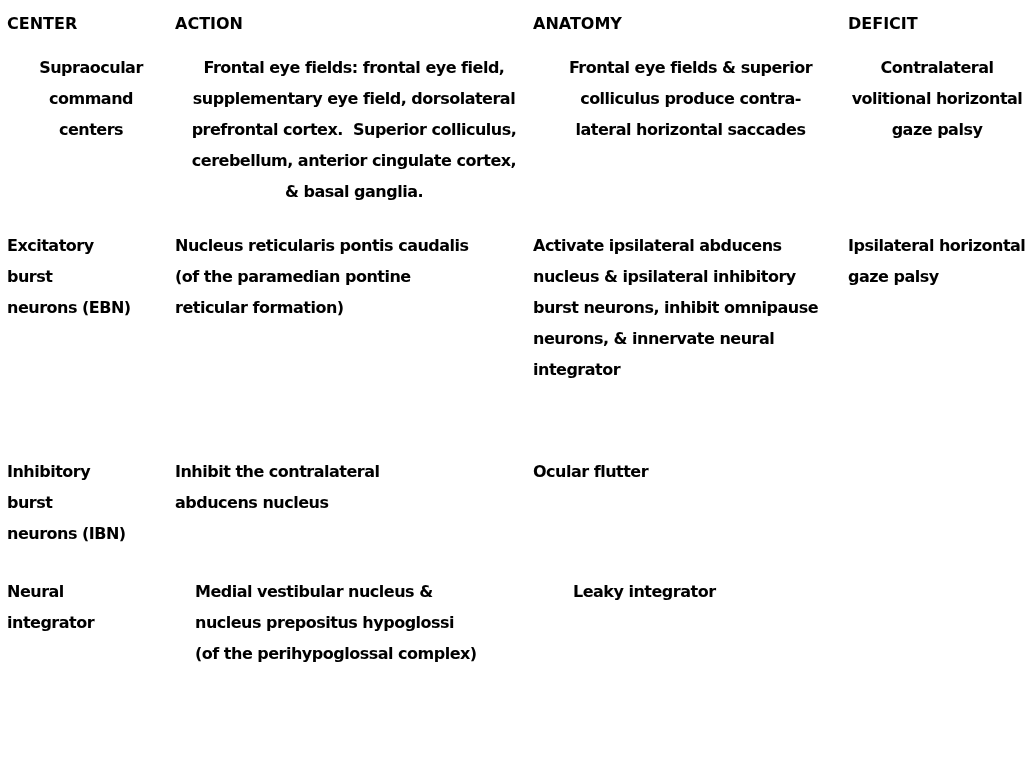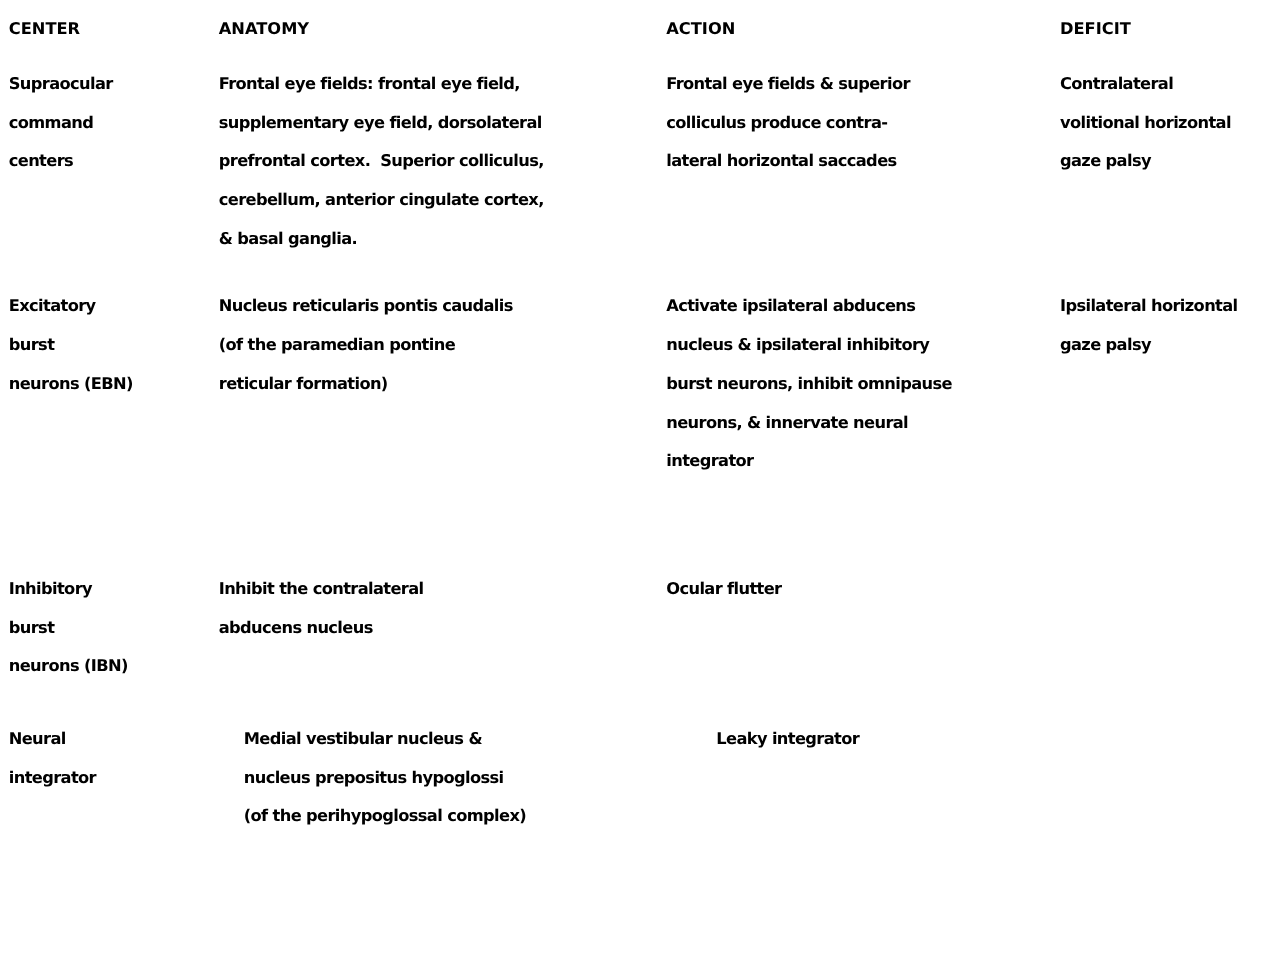--- a/index.html
+++ b/index.html
@@ -17,44 +17,44 @@
     padding: 8px 0 0 7px;
     font-family: "DejaVu Sans", sans-serif;
     font-weight: 700;
     color: #000000;
   }
   .t-row {
     display: grid;
     grid-template-columns: 168px 358px 315px 178px;
   }
   .t-row.header { min-height: 44px; }
-  .t-row.r0 { min-height: 178px; }
+  .t-row.r0 { min-height: 178px; text-align: center; }
   .t-row.r1 { min-height: 178px; }
   .t-row.r2 { min-height: 120px; margin-top: 48px; }
   .t-row.r3 { min-height: 118px; gap: 20px; }
   .cell, .hcell {
-    font-size: 13px;
+    font-size: 16px;
     line-height: 31px;
     letter-spacing: -0.5px;
     white-space: pre;
     overflow: visible;
   }
   .hcell {
     letter-spacing: 0px;
   }
 </style>
 </head>
 <body>
 
 <div class="page">
 
   <div class="t-row header">
     <div class="hcell">CENTER</div>
+    <div class="hcell">ACTION</div>
     <div class="hcell">ANATOMY</div>
-    <div class="hcell">ACTION</div>
     <div class="hcell">DEFICIT</div>
   </div>
 
   <div class="t-row r0">
     <div class="cell">Supraocular
 command
 centers</div>
     <div class="cell">Frontal eye fields: frontal eye field,
 supplementary eye field, dorsolateral
 prefrontal cortex.  Superior colliculus,

